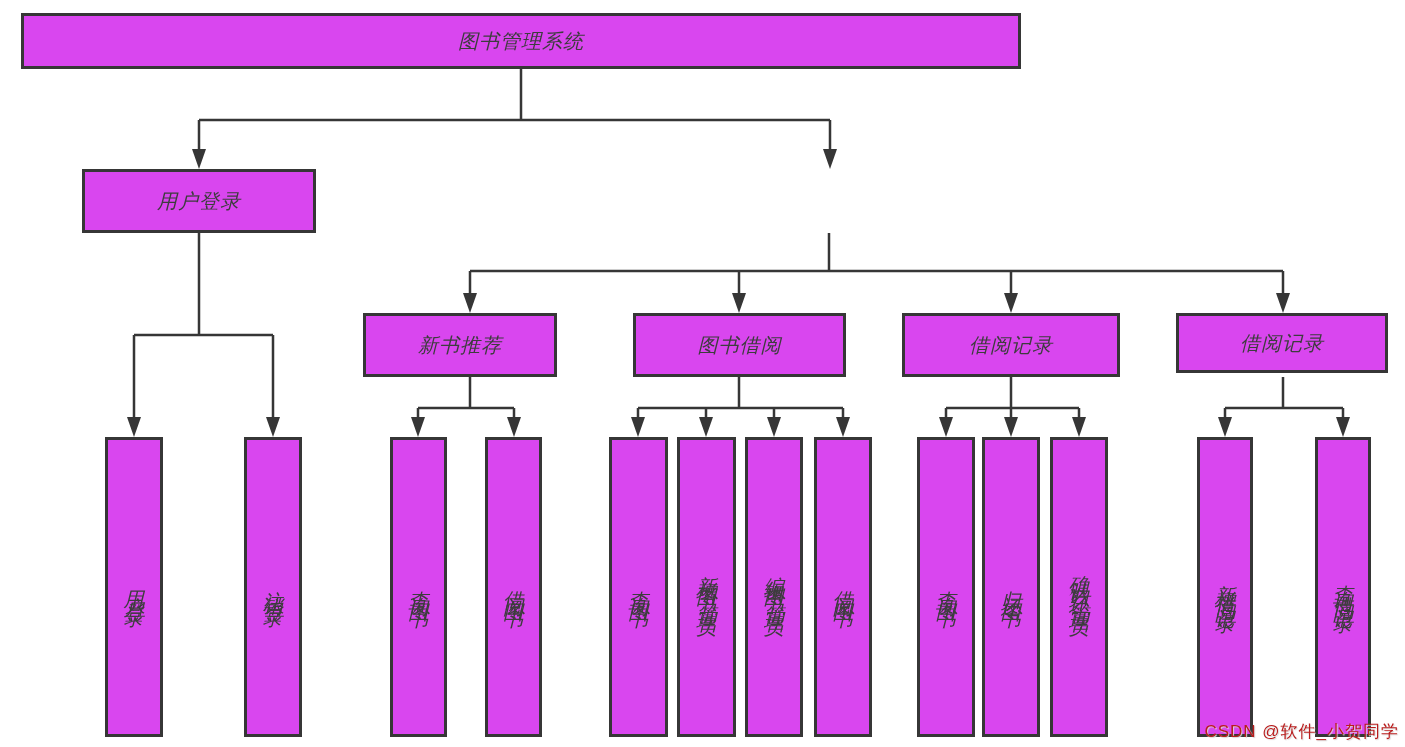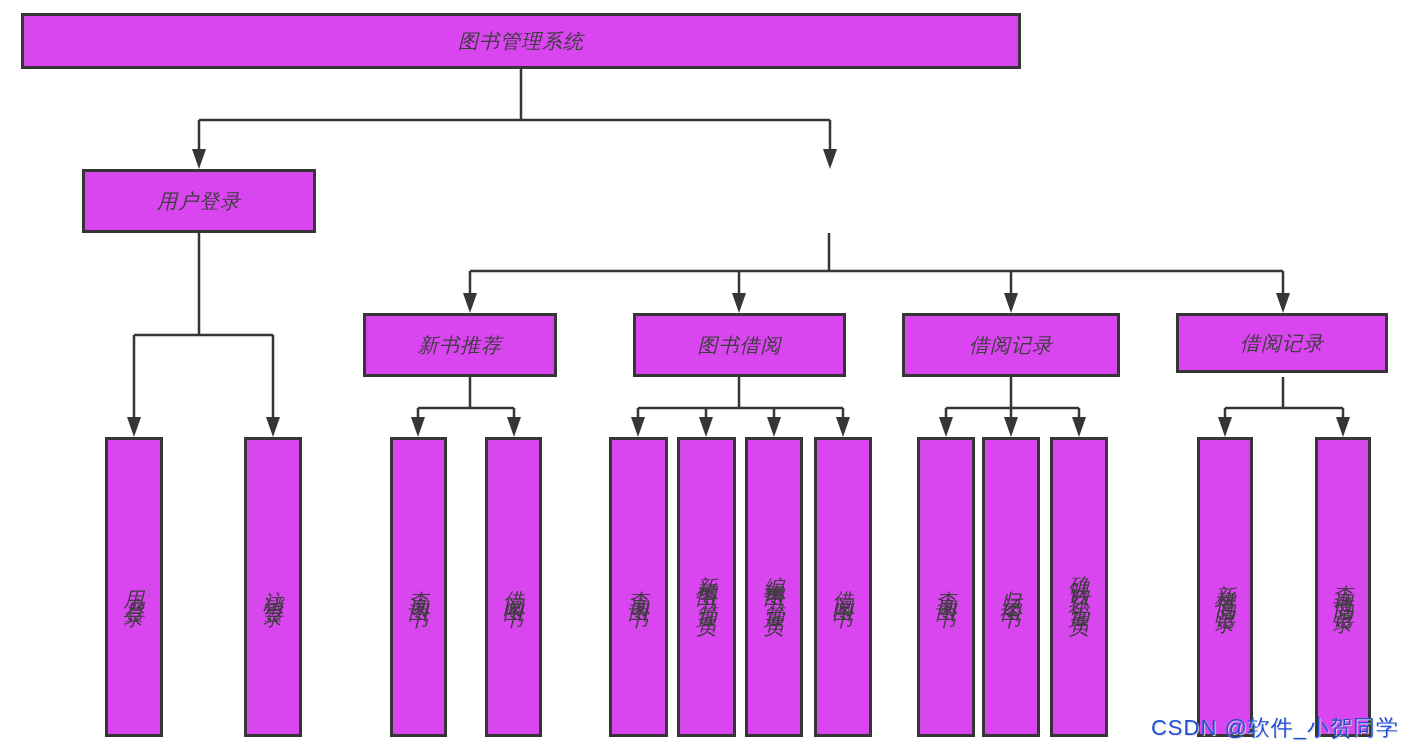--- a/index.html
+++ b/index.html
@@ -11,21 +11,21 @@
   .node{
     position:absolute;box-sizing:border-box;border:3px solid #363636;background:#d946ef;
     display:flex;align-items:center;justify-content:center;color:#3d3d3d;font-style:italic;
   }
   .node.h span{font-size:20px;letter-spacing:1px;white-space:nowrap;}
   .node.v span{
     writing-mode:vertical-rl;text-orientation:mixed;
     font-size:20px;letter-spacing:6px;line-height:1;
   }
   #watermark{
-    position:absolute;right:6px;bottom:4px;font-size:22px;color:#1d4ed8;
+    position:absolute;right:6px;bottom:4px;font-size:17px;color:#b91c1c;
     letter-spacing:1px;white-space:nowrap;text-shadow:1px 1px 1px #d9d9d9;
   }
 </style>
 </head>
 <body>
 
 <div id="canvas">
 
   <svg id="wires" viewBox="0 0 1405 747" xmlns="http://www.w3.org/2000/svg">
 

